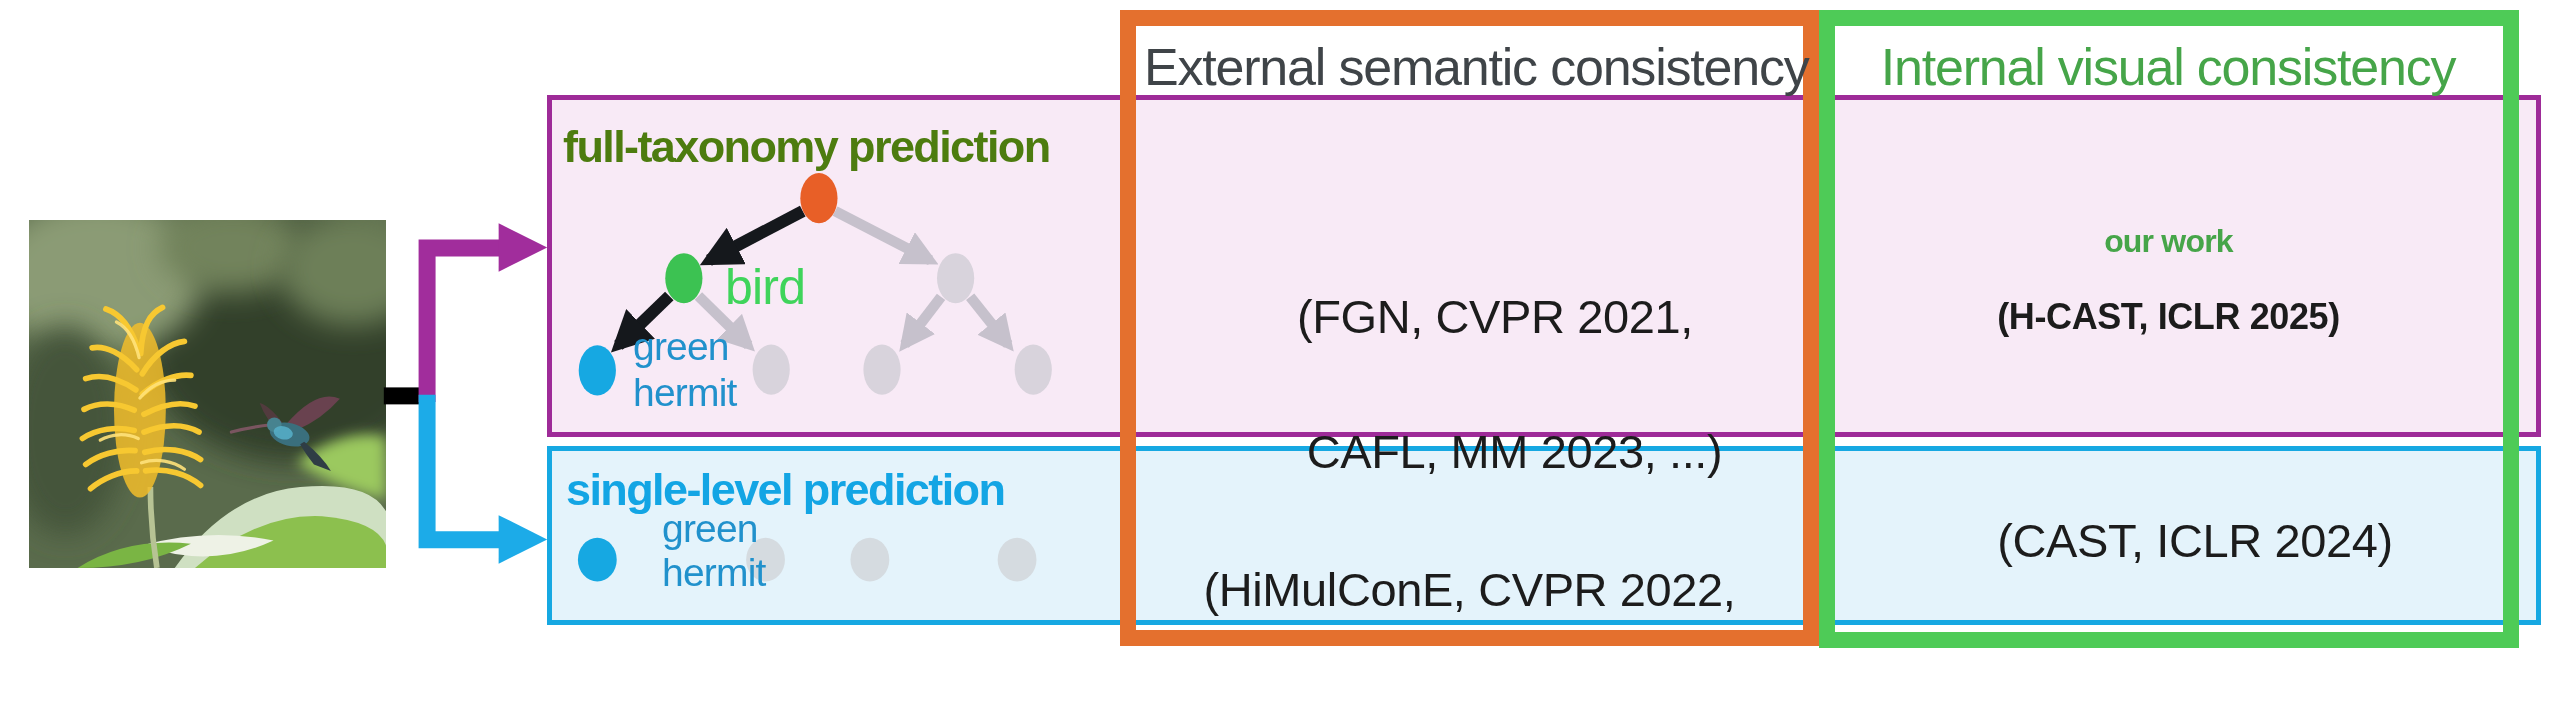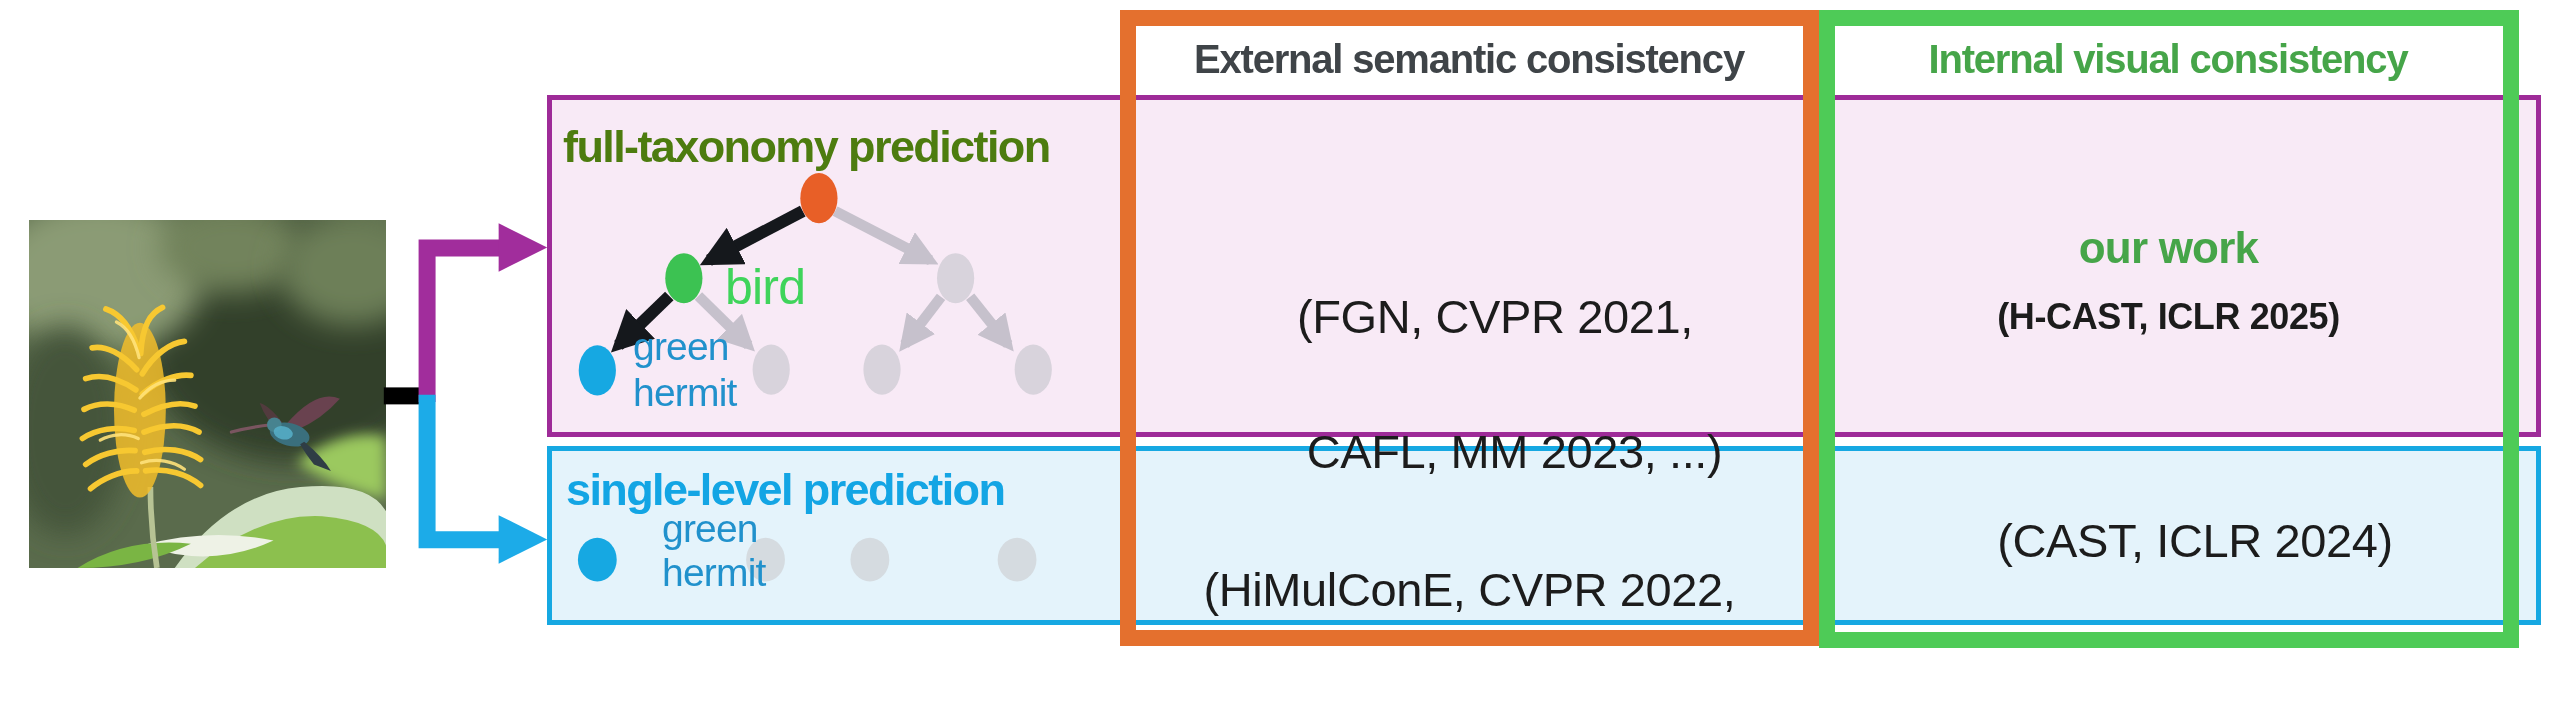--- a/index.html
+++ b/index.html
@@ -21,36 +21,36 @@
   #pink-box { left:547px; top:95px; width:1994px; height:342px; background:#f8eaf6; border:5.7px solid #9e2b98; }
   #blue-box { left:547px; top:446px; width:1994px; height:179px; background:#e4f3fb; border:5.7px solid #16a8e2; }
 
   
   .col-box { z-index:4; background:transparent; }
   #orange-box { left:1120px; top:9.7px; width:699px; height:636px; border:16px solid #e4702e; }
   #green-box  { left:1819px; top:9.7px; width:700px; height:638px; border:16px solid #4ecb57; }
 
   
   .txt { position:absolute; z-index:3; white-space:pre; }
-  .hdr { z-index:5; font-weight:bold; font-size:40px; letter-spacing:-1.2px; text-align:center; width:650px; }
+  .hdr { z-index:5; font-weight:normal; font-size:52px; letter-spacing:-1.2px; text-align:center; width:650px; }
   #hdr-external { left:1144px; top:37px; color:#3f4448; }
   #hdr-internal { left:1843px; top:37px; color:#46a549;text-align:center; }
 
   #title-fulltax { left:563px; top:121px; font-size:45px; font-weight:bold; letter-spacing:-1.6px; color:#4d7c0f; }
   #title-single  { left:566px; top:464px; font-size:45px; font-weight:bold; letter-spacing:-1.6px; color:#13a5e4; }
 
   #label-bird { left:725px; top:258px; font-size:50px; letter-spacing:-0.8px; color:#3fd45b; }
   #label-leaf-tree { left:633px; top:324px; font-size:39px; line-height:46px; letter-spacing:-0.8px; color:#2191cc; }
   #label-leaf-row  { left:662px; top:507px; font-size:39px; line-height:44px; letter-spacing:-0.8px; color:#2191cc; }
 
   .cite { font-size:47px; letter-spacing:-0.4px; color:#1c1c1c; }
   #cite-fulltax { left:1297px; top:204px; line-height:45px; text-align:left; }
   #cite-fulltax .l2 { padding-left:9.7px; }
   #cite-single  { left:1136px; top:467px; width:667px; line-height:49px; text-align:center; }
-  #ourwork { left:1835px; top:223px; width:667px; text-align:center; font-size:44px; font-weight:bold; letter-spacing:-0.8px; color:#46a549; }
+  #ourwork { left:1835px; top:223px; width:667px; text-align:center; font-size:32px; font-weight:bold; letter-spacing:-0.8px; color:#46a549; }
   #hcast   { left:1835px; top:296px; width:667px; text-align:center; font-size:36px; font-weight:bold; letter-spacing:-0.4px; color:#1c1c1c; }
   #cast2024{ left:1835px; top:513px; width:720px; text-align:center; }
 </style>
 </head>
 <body>
 
 <div class="canvas">
 
   <div class="abs photo" role="img" aria-label="hummingbird hovering beside a yellow spike flower">
     <svg viewBox="0 0 441 430" preserveAspectRatio="none">

